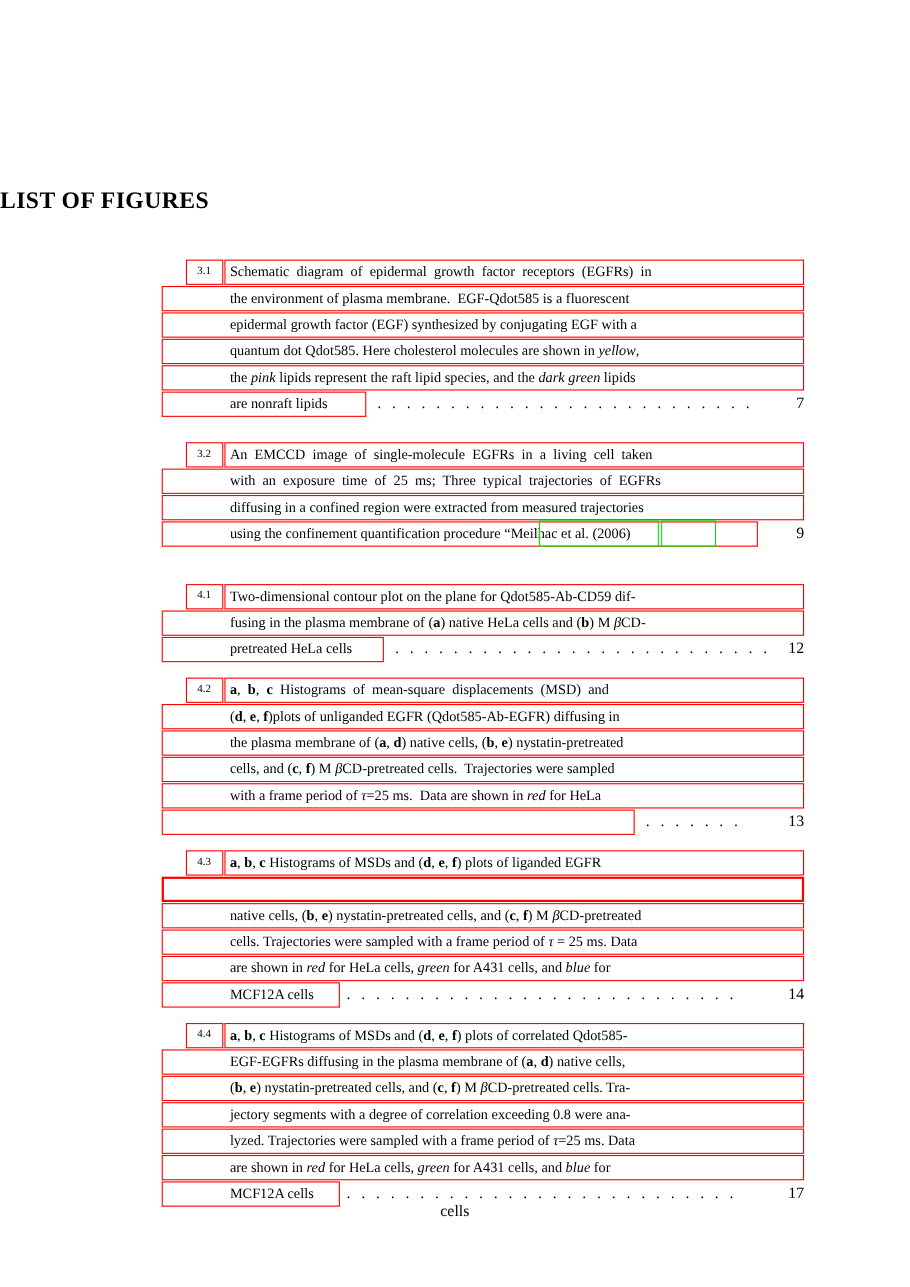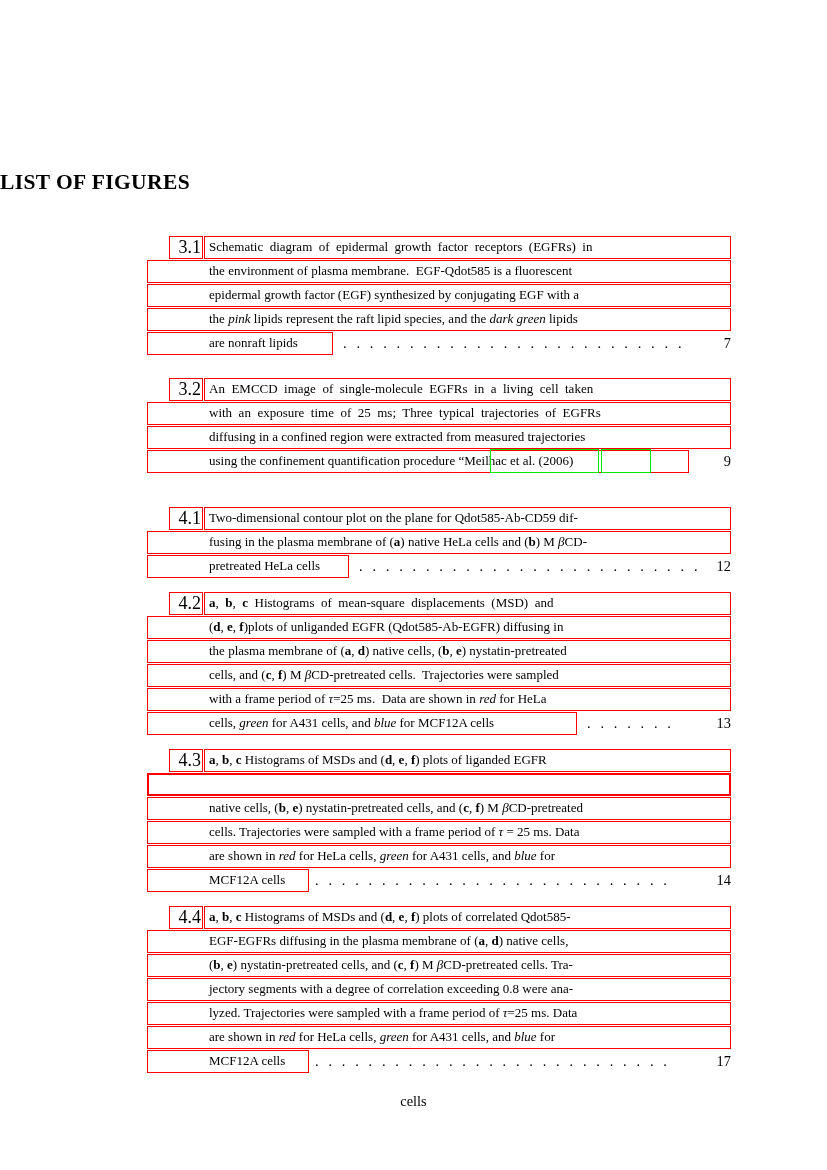--- a/index.html
+++ b/index.html
@@ -57,22 +57,22 @@
   }
 
   
   .numcell {
     position: absolute;
     left: 23px;
     top: 0;
     width: 31px;
     height: 22px;
     line-height: 22px;
-    font-size: 18px;
-    text-align: right;
+    font-size: 10px;
+    text-align: center;
   }
 
   
   .txt {
     position: absolute;
     left: 62px;
     top: 0;
     height: 22px;
     line-height: 22px;
     font-size: 13px;
@@ -174,20 +174,26 @@
         <span class="abox box-full"></span>
       </div>
 
       <div class="line">
         <span class="txt">
           epidermal growth factor (EGF) synthesized by conjugating EGF with a
         </span>
         <span class="abox box-full"></span>
       </div>
 
+      <div class="line">
+        <span class="txt">
+          quantum dot Qdot585. Here cholesterol molecules are shown in <i>yellow</i>,
+        </span>
+        <span class="abox box-full"></span>
+      </div>
 
       <div class="line">
         <span class="txt">
           the <i>pink</i> lipids represent the raft lipid species, and the <i>dark green</i> lipids
         </span>
         <span class="abox box-full"></span>
       </div>
 
       <div class="line">
         <span class="txt">are nonraft lipids</span>
@@ -301,23 +307,20 @@
       </div>
 
       <div class="line">
         <span class="txt">
           with a frame period of <i>τ</i>=25 ms.&nbsp; Data are shown in <i>red</i> for HeLa
         </span>
         <span class="abox box-full"></span>
       </div>
 
       <div class="line">
-        <span class="txt">
-          cells, <i>green</i> for A431 cells, and <i>blue</i> for MCF12A cells
-        </span>
         <span class="leader" style="left:440px;">. . . . . . .</span>
         <span class="pageno">13</span>
         <span class="abox" style="left:-0.5px;top:-0.5px;width:430px;height:23px;"></span>
       </div>
 
     </div>
 
     <div style="height:13px;"></div>
 
     <div class="entry">

